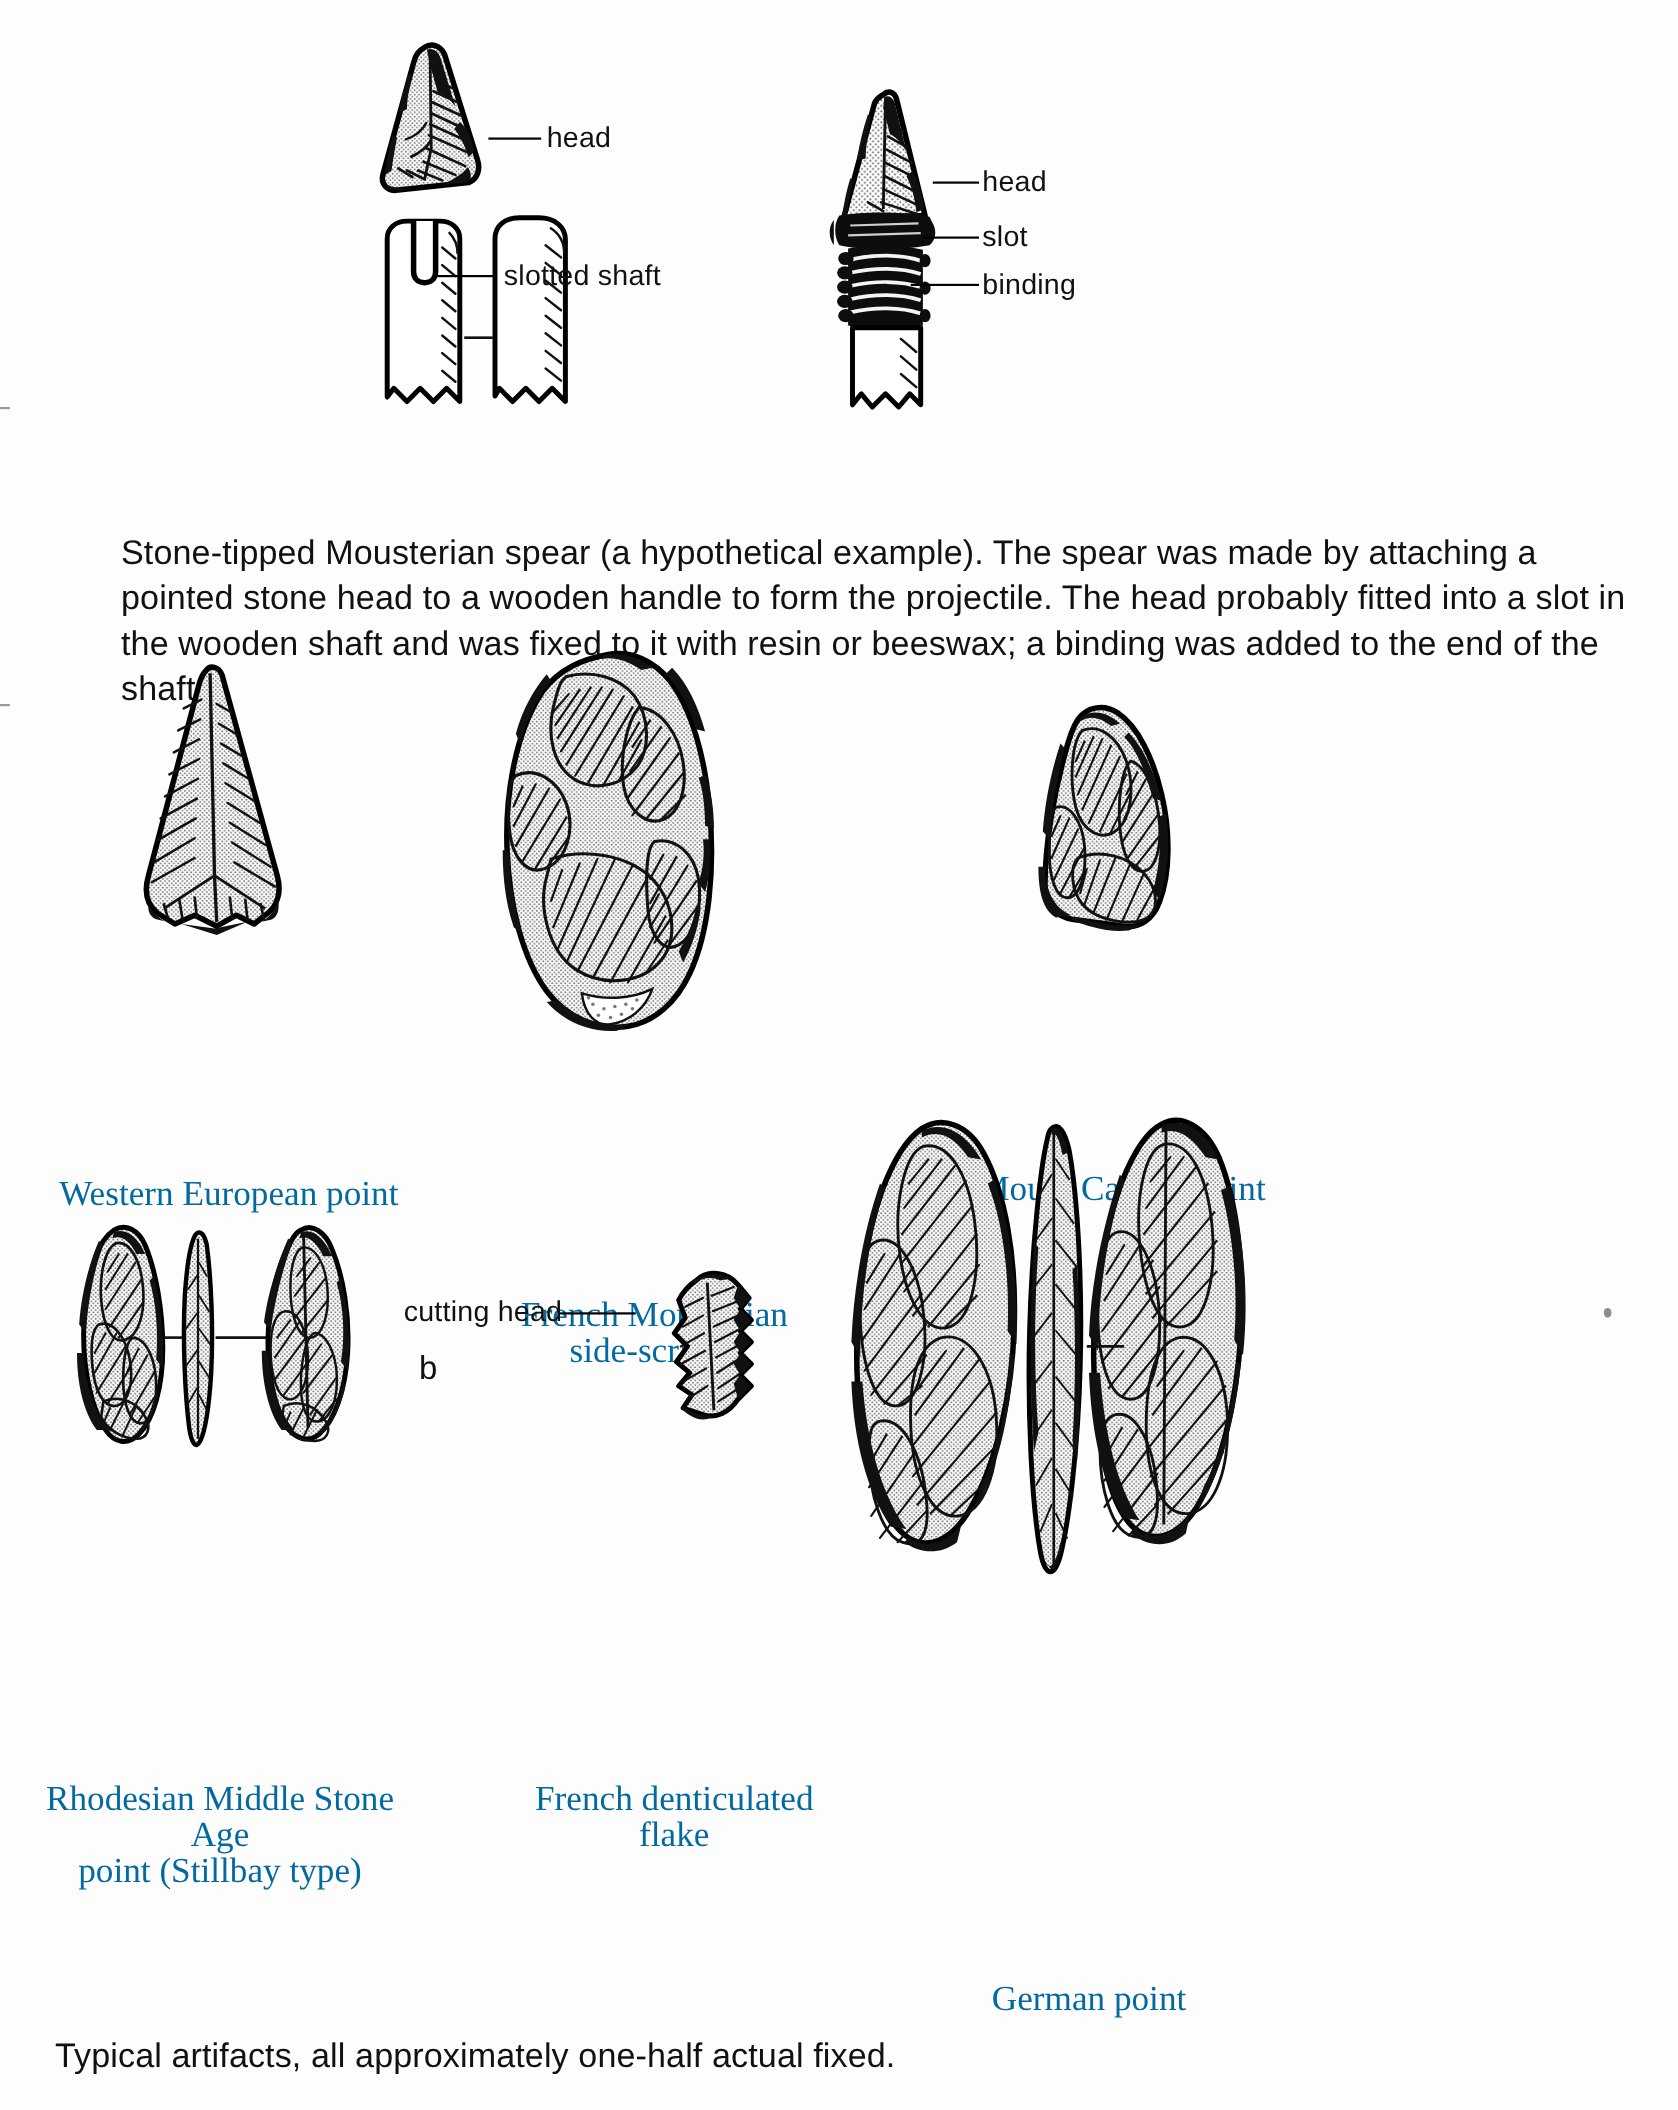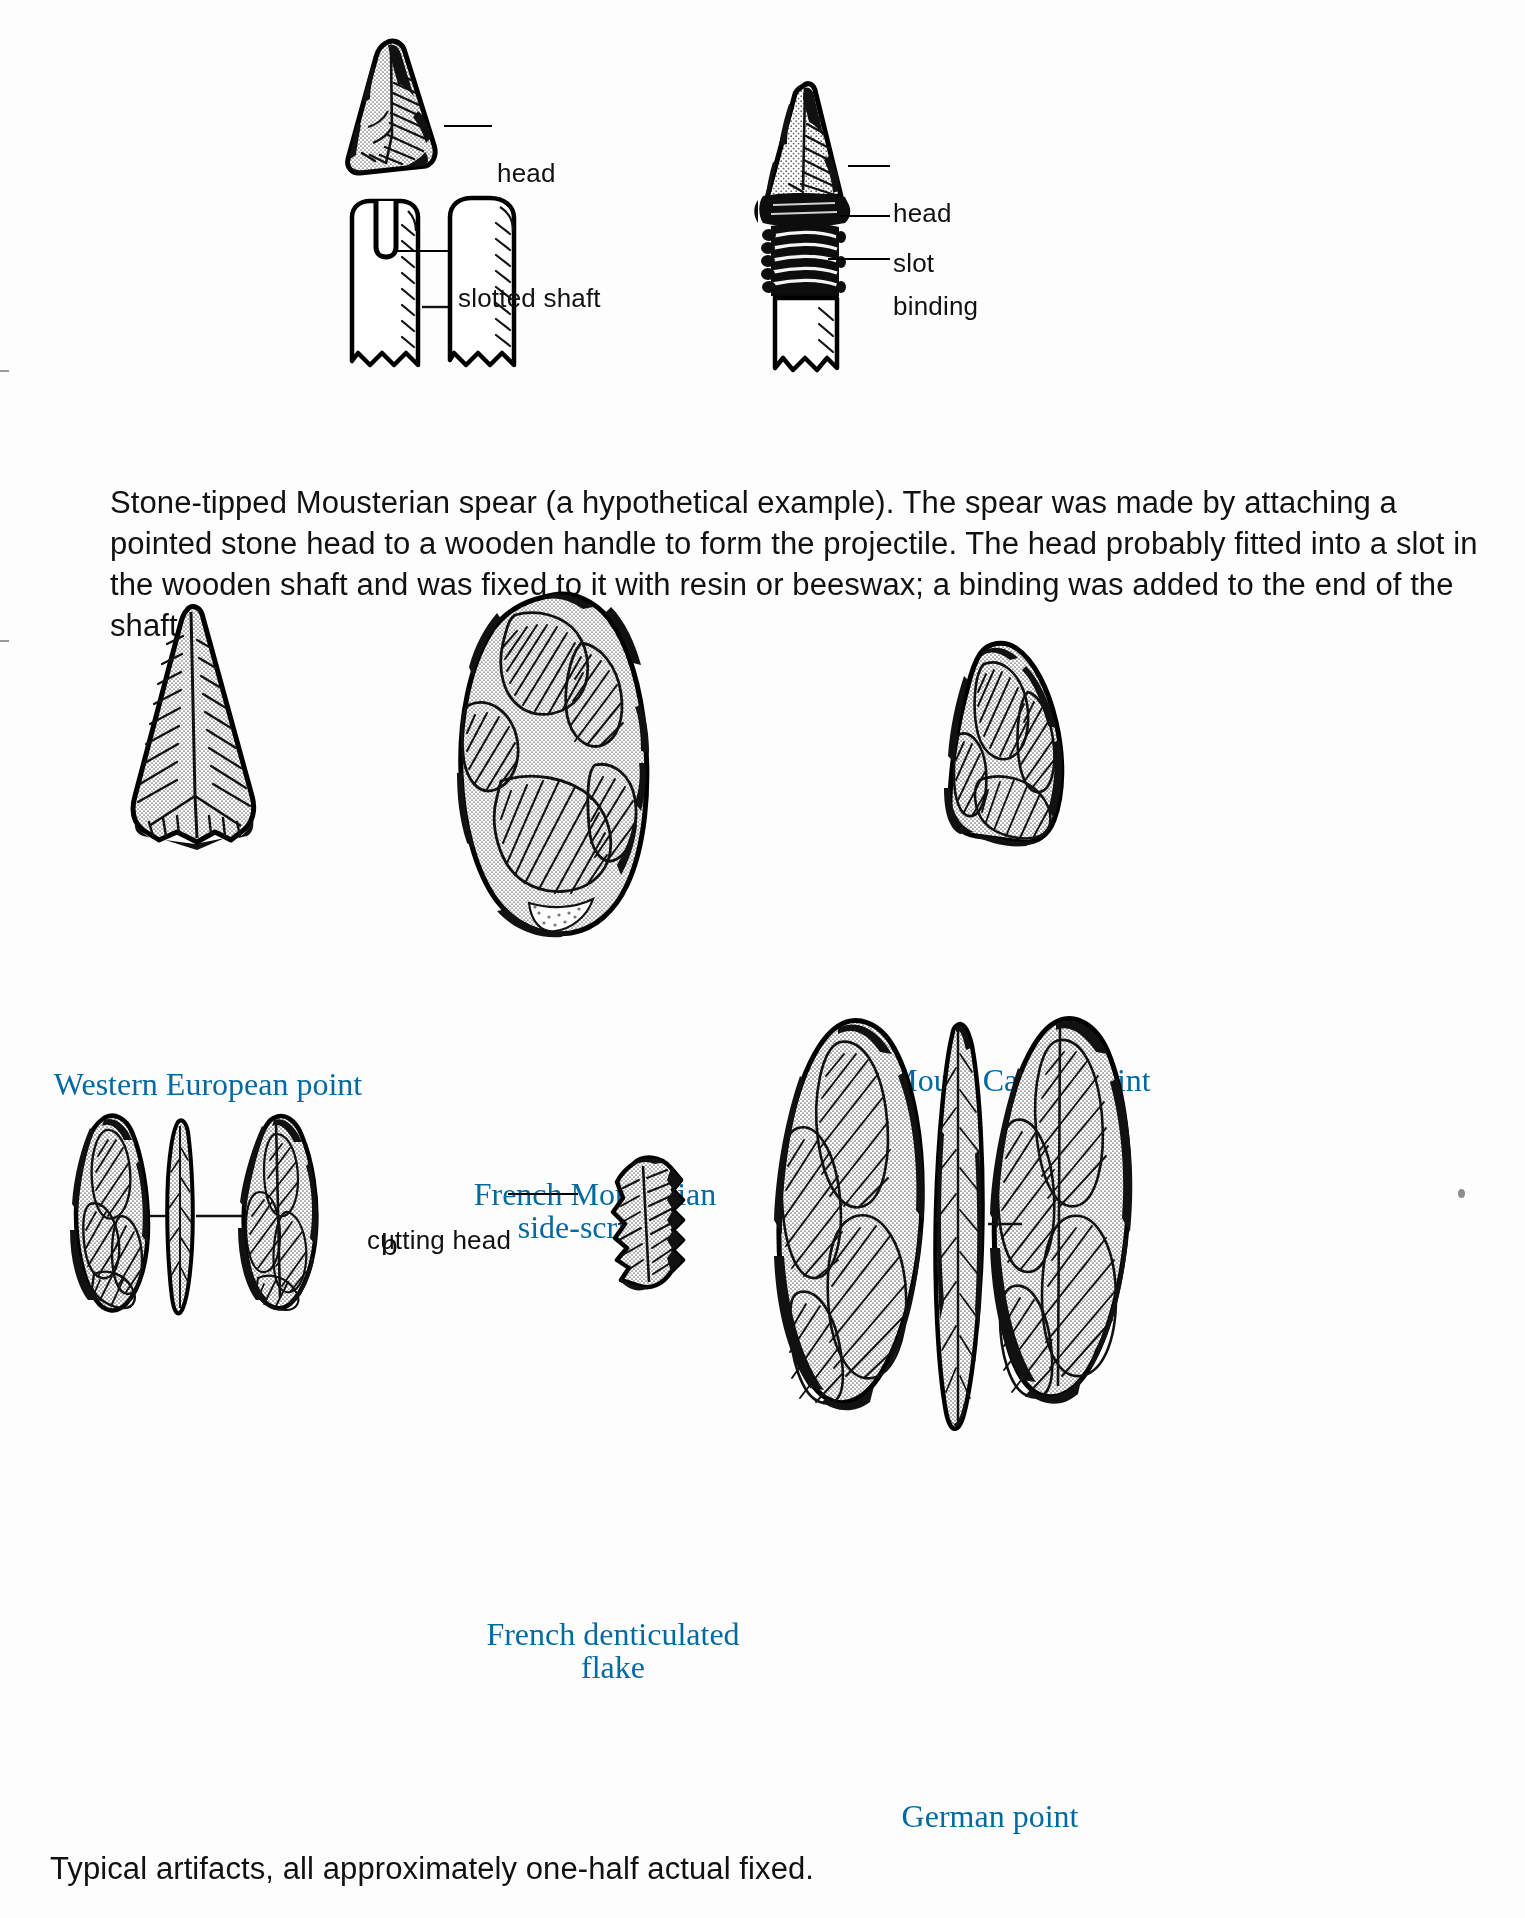--- a/index.html
+++ b/index.html
@@ -21,21 +21,20 @@
     background: #fdfdfd;
   }
   
   .abs { position: absolute; }
   .fig-label {
     position: absolute;
     font-size: 26px;
     letter-spacing: .2px;
     white-space: nowrap;
     color: #111;
-    margin-top: 48px;
   }
   .caption {
     position: absolute;
     font-size: 31px;
     line-height: 41px;
     color: #111;
     letter-spacing: .1px;
   }
   .leader {
     position: absolute;
@@ -536,20 +535,22 @@
           <path d="M206 22 C198 42 190 72 186 102 L180 94 C184 64 194 36 202 18 Z"></path>
           <path d="M184 120 C186 150 194 178 208 192 L196 192 C184 176 178 148 178 120 Z"></path>
           <path d="M254 152 C248 178 238 194 226 200 L236 186 C244 176 250 162 252 146 Z"></path>
         </g>
       </g>
 
       <line x1="90" y1="108" x2="106" y2="108" stroke="#111" stroke-width="2.4"></line>
       <line x1="136" y1="108" x2="182" y2="108" stroke="#111" stroke-width="2.4"></line>
     </svg>
   </div>
+  <div class="artifact-caption" style="left:30px; top:1618px; width:340px;">Rhodesian Middle Stone Age
+point (Stillbay type)</div>
 
   <div class="abs" style="left:595px; top:1150px; width:130px; height:170px;">
     <svg width="130" height="170" viewBox="0 0 130 170">
       <path d="M38 14 C48 4 66 6 76 18 L86 30 L78 40 L88 50 L78 60 L88 70
                L78 80 L88 90 L78 100 L88 110 L76 122 C68 134 56 140 44 136
                L26 130 L34 118 L22 110 L32 98 L20 88 L30 74 L18 62 L28 48
                L22 32 C26 24 32 18 38 14 Z" fill="url(#stipple)" stroke="#000" stroke-width="4.5" stroke-linejoin="round"></path>
 
       <path d="M48 16 L54 132" stroke="#111" stroke-width="2.6" fill="none"></path>
 

